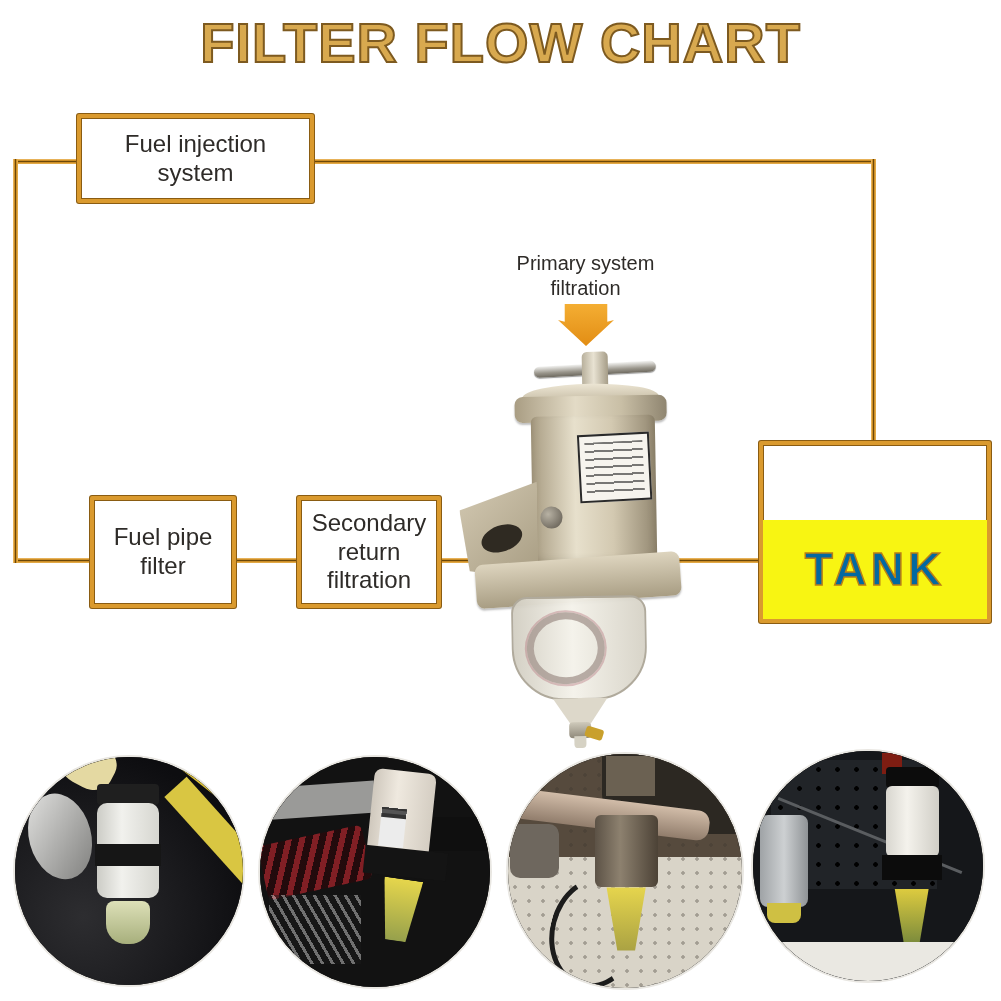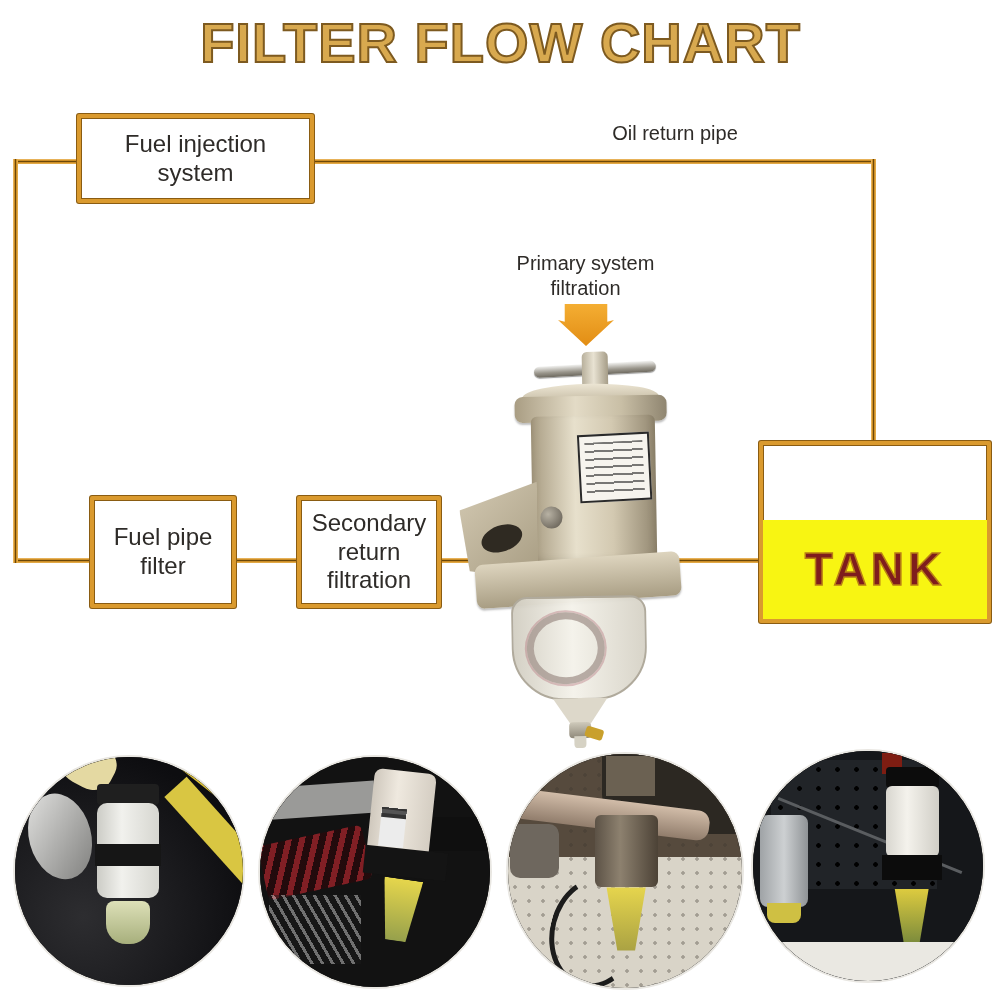--- a/index.html
+++ b/index.html
@@ -38,21 +38,21 @@
     position:absolute;z-index:3;left:759px;top:441px;width:232px;height:182px;
     background:#fff;border:4px solid #da9a2e;border-radius:2px;
     box-shadow:0 0 0 1px #8a5c12, inset 0 0 0 1px #8a5c12;box-sizing:border-box;
   }
   .tank-fuel{
     position:absolute;left:0;right:0;bottom:0;height:57%;background:#f8f512;
     display:flex;align-items:center;justify-content:center;
   }
   .tank-label{
     font-size:46px;font-weight:bold;letter-spacing:4px;
-    color:#7f1d1d;-webkit-text-stroke:1.5px #b97f14;
+    color:#0369a1;-webkit-text-stroke:1.5px #b97f14;
   }
   
   .flow-label{position:absolute;z-index:4;text-align:center;font-size:20px;color:#2e2b28;}
   #label-oil-return{left:580px;top:122px;width:190px;}
   #label-primary{left:488px;top:251px;width:195px;line-height:1.25;}
   .down-arrow{
     position:absolute;z-index:4;left:558px;top:304px;width:56px;height:42px;
     background:linear-gradient(to bottom,#f4ae33,#e28d14);
     clip-path:polygon(12% 0,88% 0,88% 42%,100% 38%,50% 100%,0 38%,12% 42%);
   }
@@ -166,21 +166,20 @@
 
 <div class="stage">
 
   <h1 class="title">FILTER FLOW CHART</h1>
 
   <div class="pipe pipe-h" id="pipe-top"></div>
   <div class="pipe pipe-v" id="pipe-right"></div>
   <div class="pipe pipe-h" id="pipe-mid"></div>
   <div class="pipe pipe-v" id="pipe-left"></div>
 
-  <div class="flow-label" id="label-oil-return">Oil return pipe</div>
   <div class="flow-label" id="label-primary">Primary system filtration</div>
   <div class="down-arrow"></div>
 
   <div class="node" id="node-fuel-injection">
     <span>Fuel injection system</span>
   </div>
   <div class="node" id="node-fuel-fine">
     <span>Fuel pipe filter</span>
   </div>
   <div class="node" id="node-secondary">

